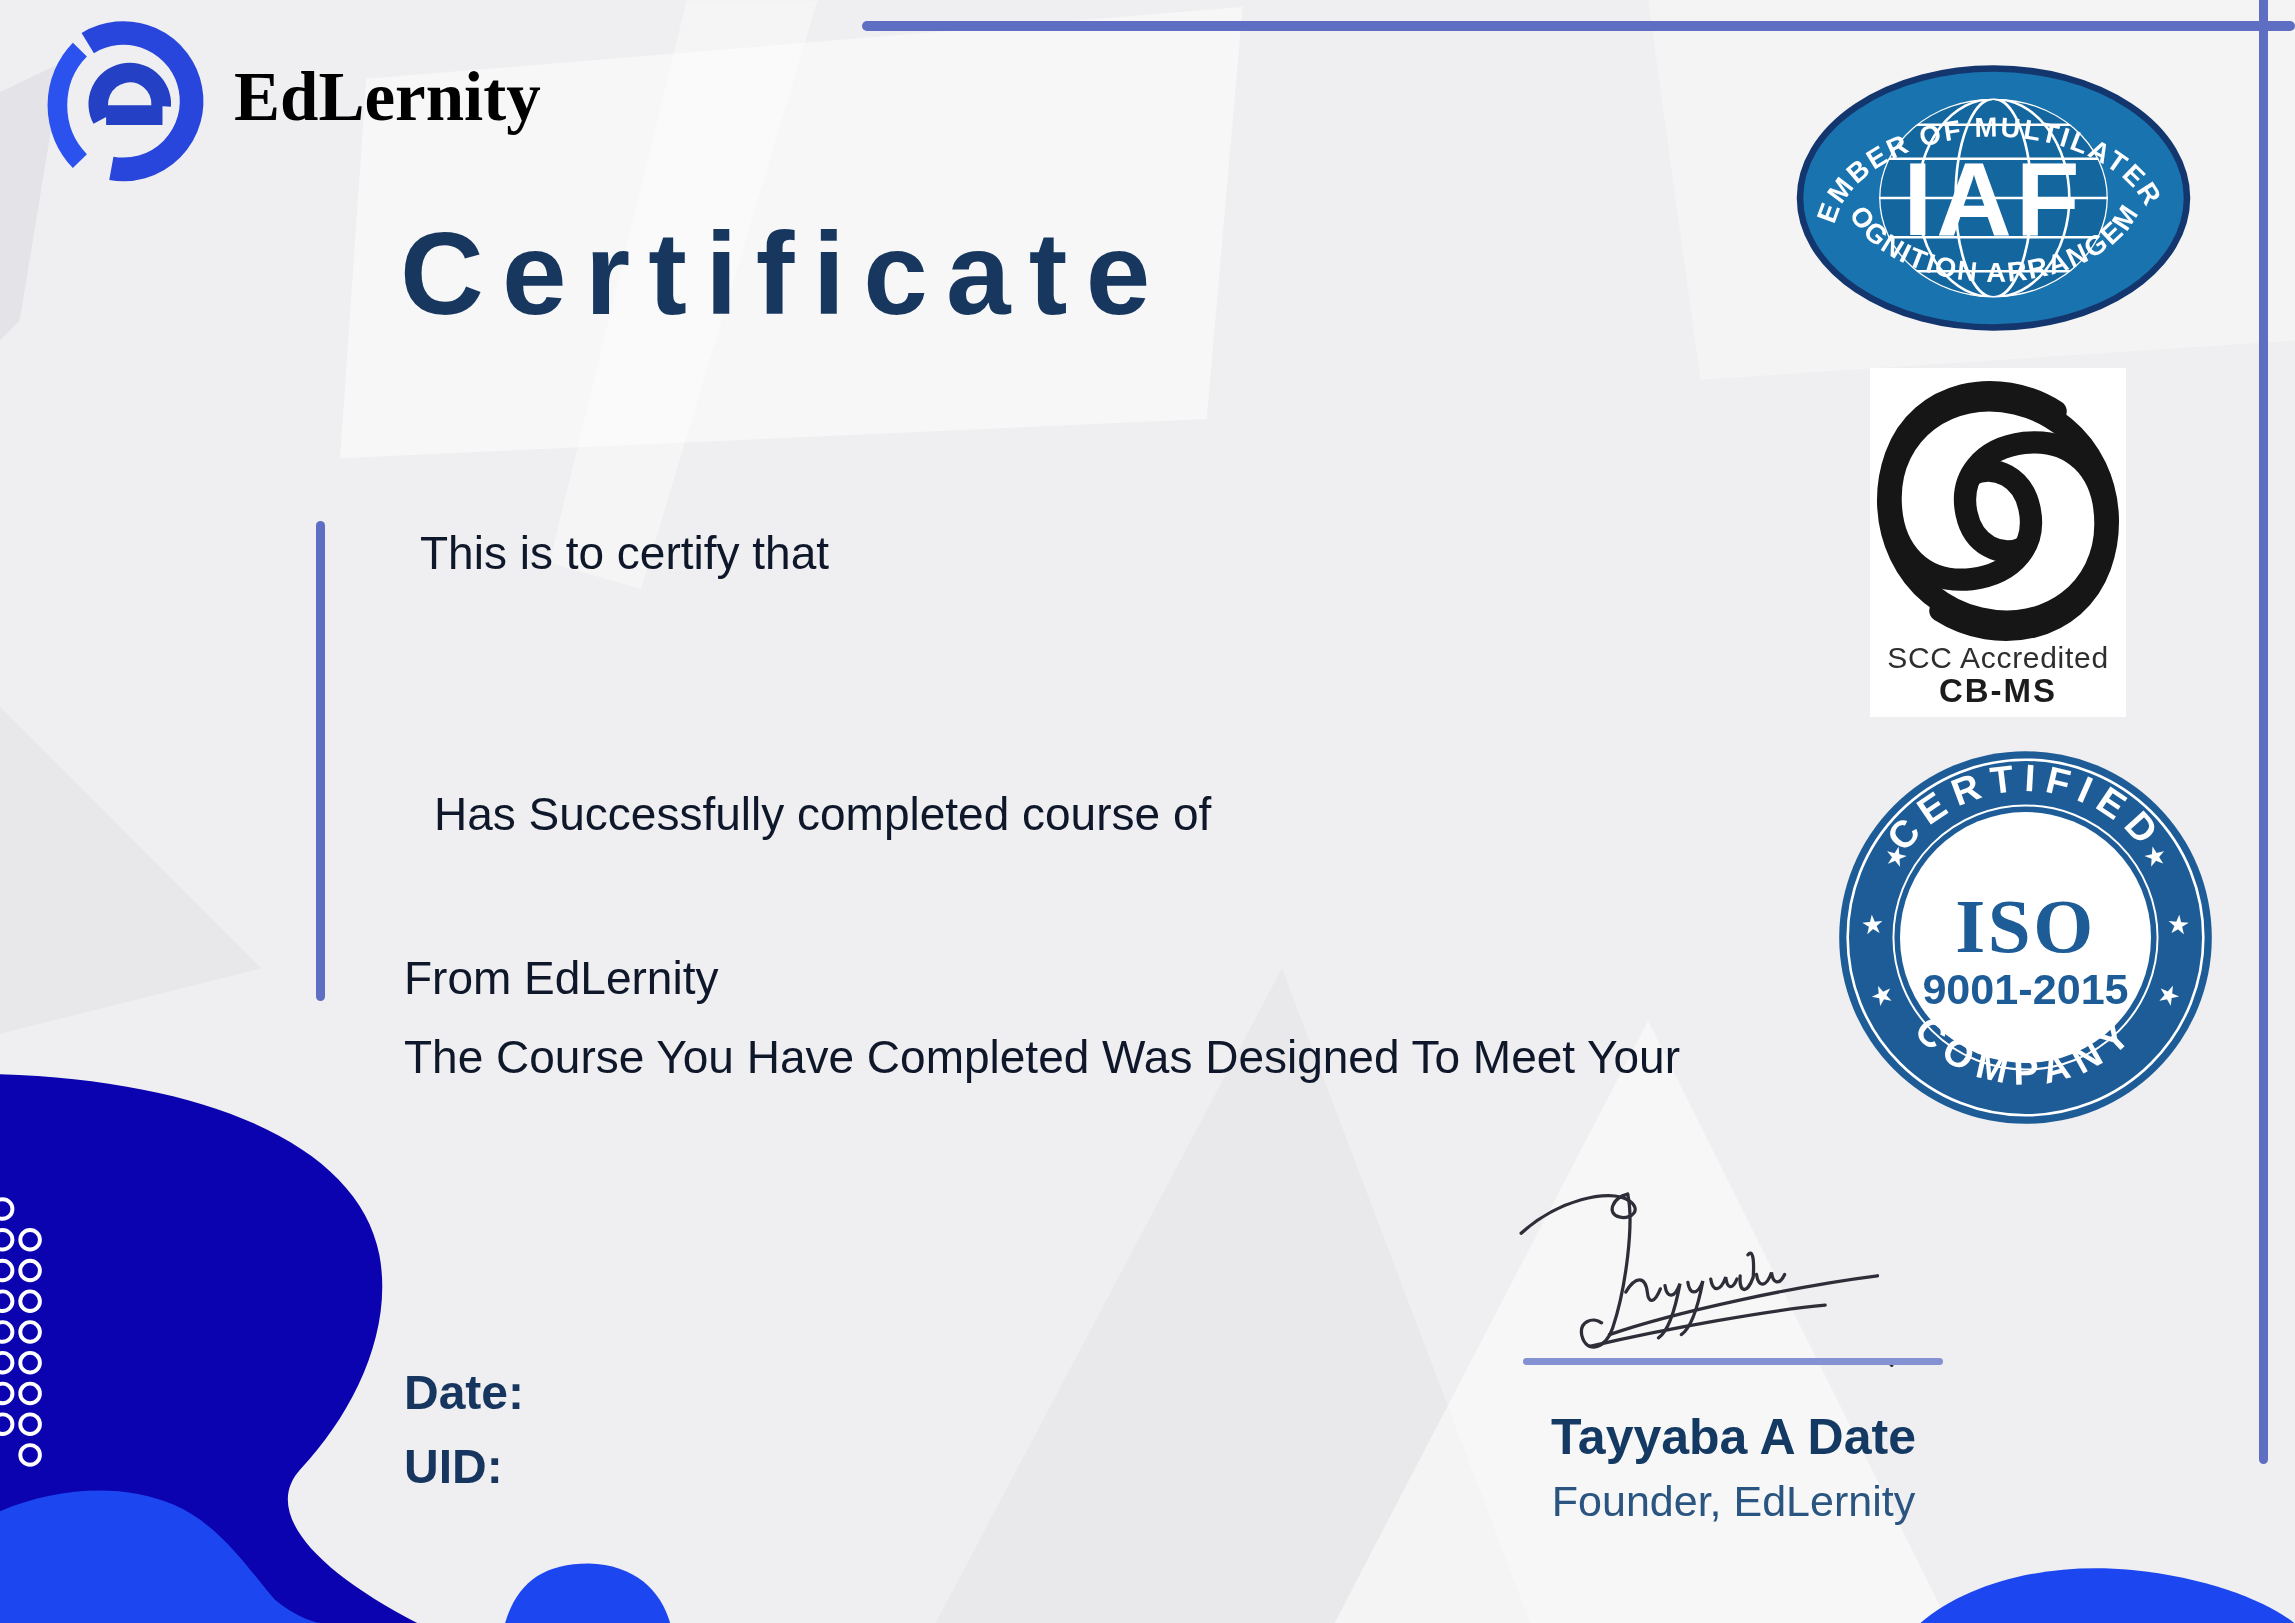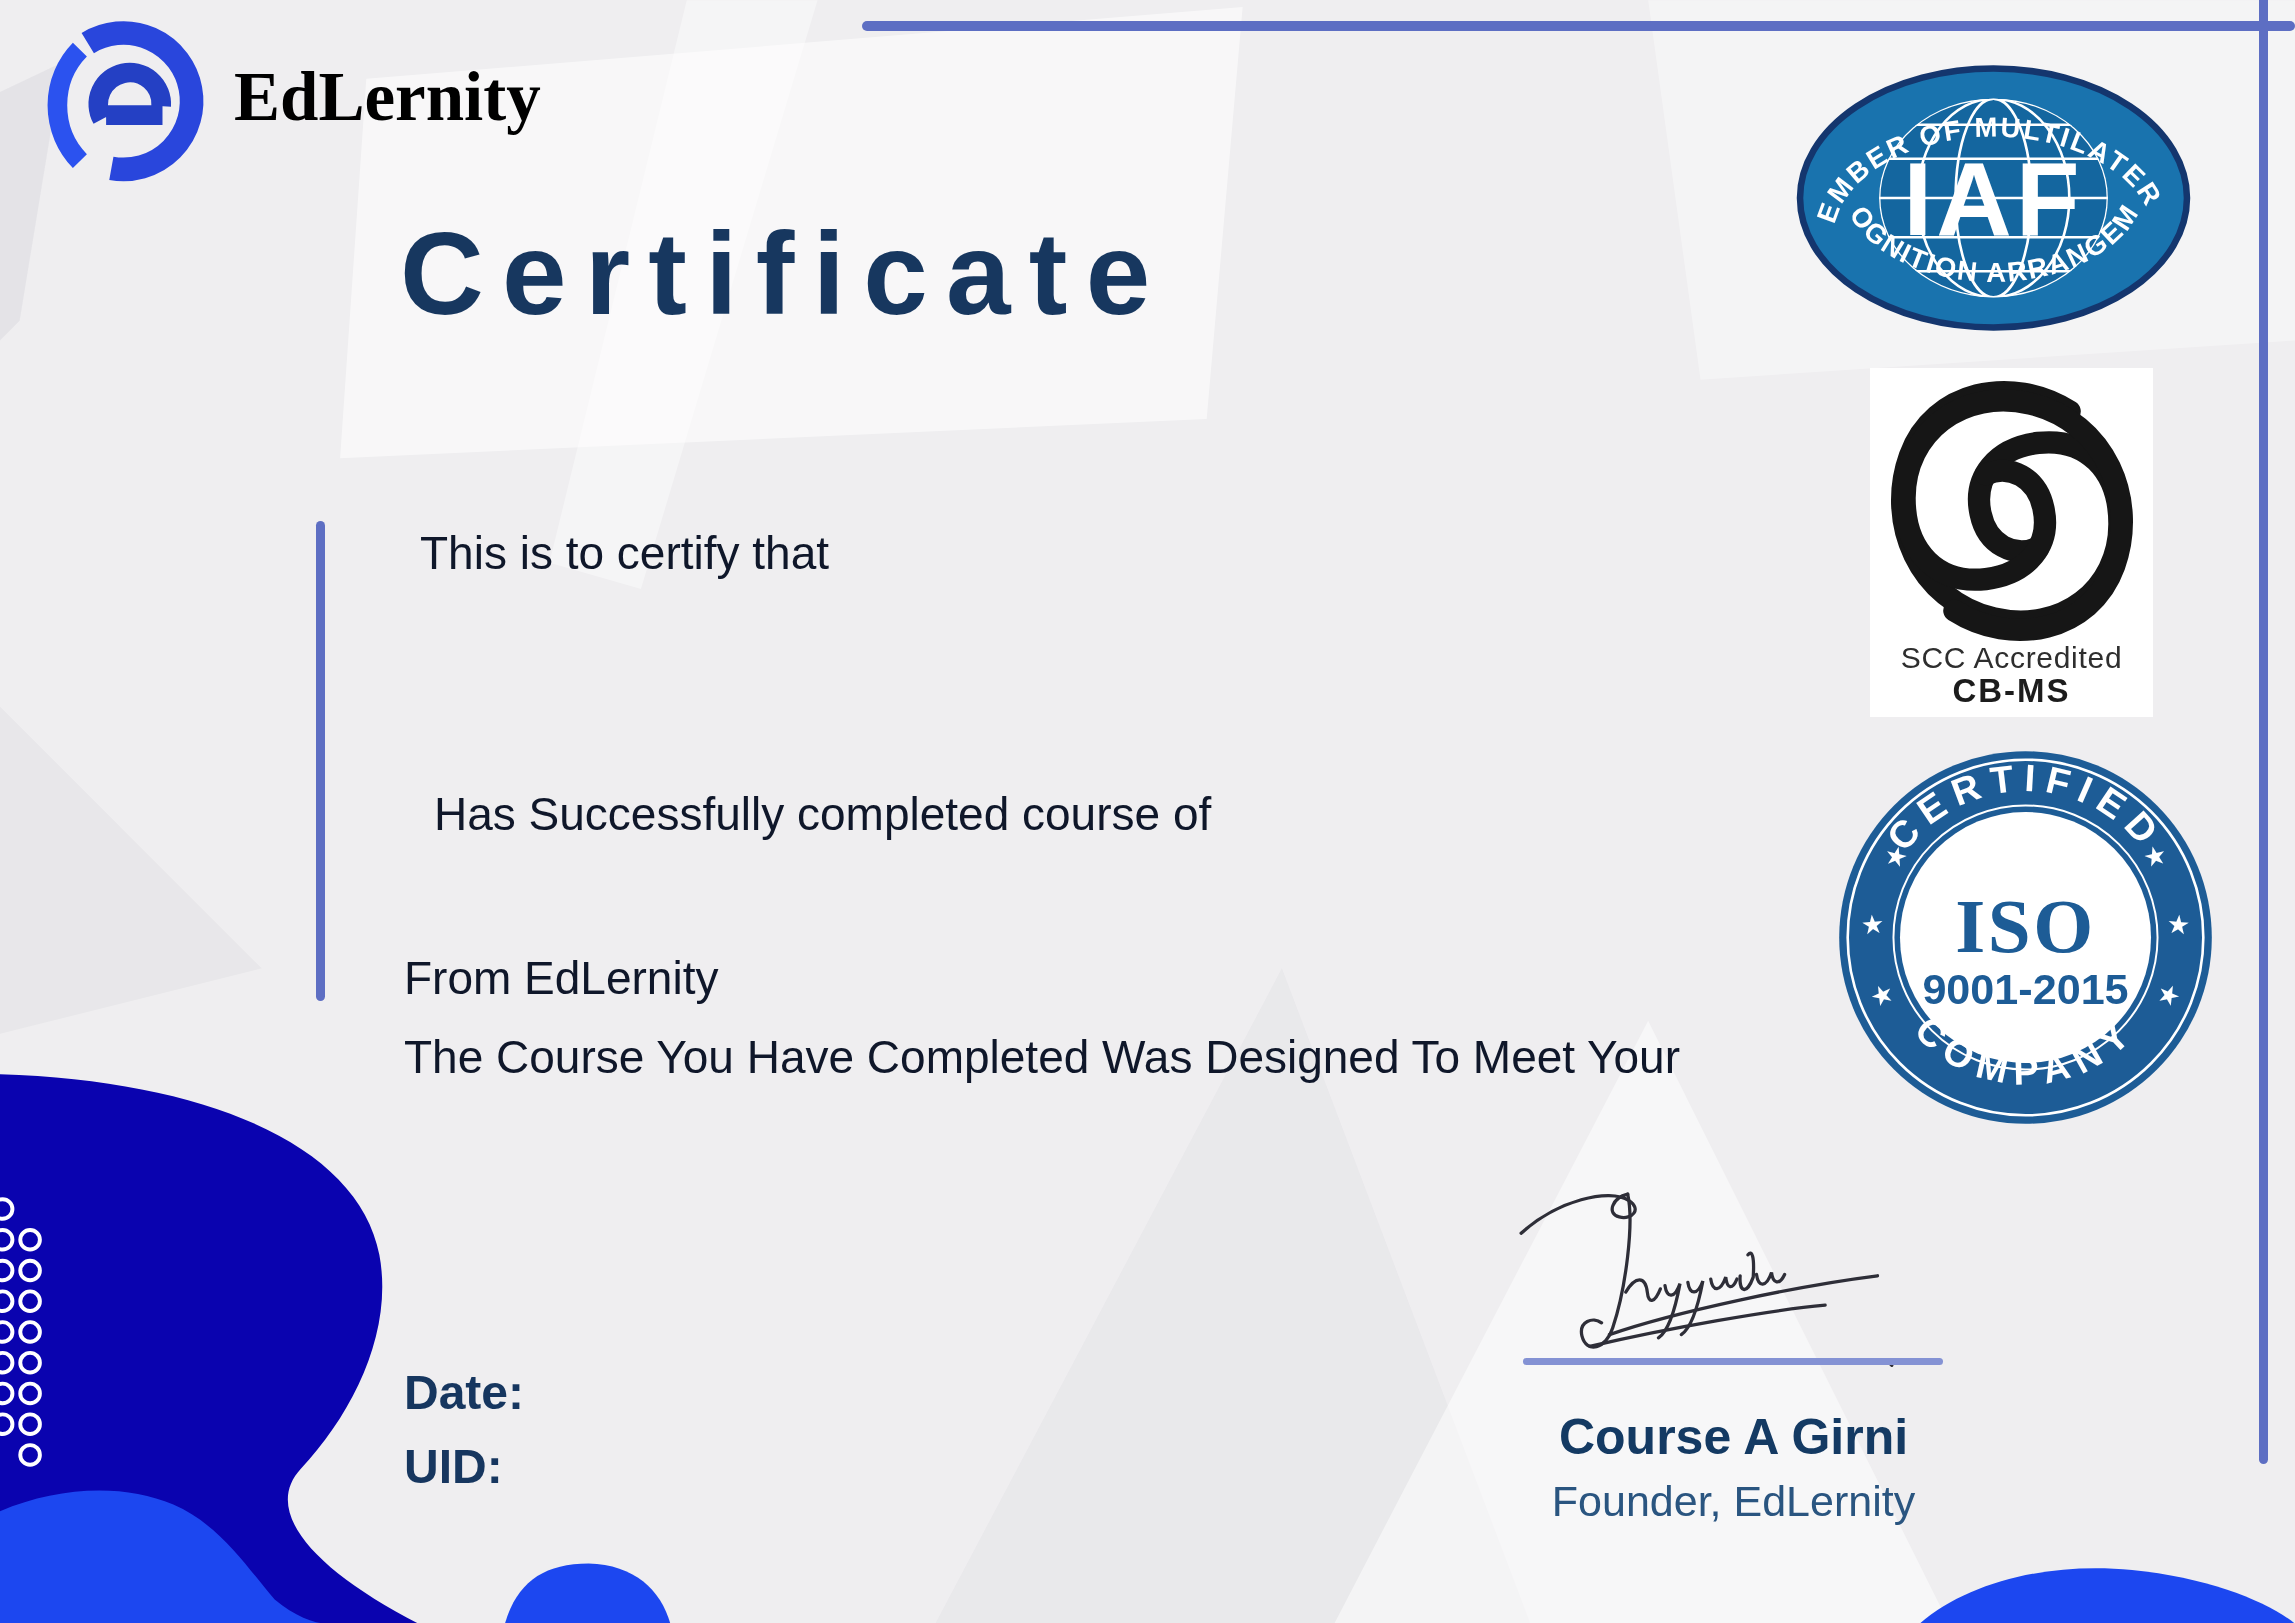--- a/index.html
+++ b/index.html
@@ -93,21 +93,21 @@
       <path d="M 350,170 C 353,190 365,190 373,168 C 365,210 355,240 340,250"></path>
       <path d="M 385,165 C 388,185 400,185 408,162 C 410,180 418,182 425,165"></path>
       <path d="M 430,160 C 428,185 440,190 450,162 C 452,130 448,120 442,128"></path>
       <path d="M 455,158 C 458,178 470,178 478,155 C 480,172 490,175 498,158"></path>
       <path d="M 230,250 C 330,215 520,175 640,160"></path>
       <path d="M 200,268 C 320,240 480,212 560,205"></path>
       <path d="M 640,290 L 642,292 M 660,295 L 662,297"></path>
     </g>
   </svg>
   <div class="abs sig-line" style="left:1523px;top:1358px;width:420px;height:7.2px;"></div>
-  <div class="abs txt sig-name" style="left:1472px;top:1409px;width:523px;">Course A Girni</div>
+  <div class="abs txt sig-name" style="left:1472px;top:1409px;width:523px;">Tayyaba A Date</div>
   <div class="abs txt sig-role" style="left:1472px;top:1477px;width:523px;">Founder, EdLernity</div>
 
   <svg class="abs" style="left:1794px;top:64px;" width="399" height="268" viewBox="0 0 610 410">
     <defs>
       <path id="iafTop" d="M 65,235 A 245,155 0 0 1 545,235"></path>
       <path id="iafBottom" d="M 80,220 A 232,150 0 0 0 530,220"></path>
       <clipPath id="iafGlobeClip">
           <ellipse cx="305" cy="205" rx="175" ry="152"></ellipse>
         </clipPath>
     </defs>
@@ -125,21 +125,21 @@
     </g>
     <text x="305" y="262" text-anchor="middle" font-family="Liberation Sans, sans-serif" font-weight="700" font-size="160" letter-spacing="6" fill="#ffffff">IAF</text>
     <text font-family="Liberation Sans, sans-serif" font-weight="700" font-size="42" letter-spacing="4" fill="#ffffff">
       <textPath href="#iafTop" startOffset="50%" text-anchor="middle">MEMBER OF MULTILATERAL</textPath>
     </text>
     <text font-family="Liberation Sans, sans-serif" font-weight="700" font-size="42" letter-spacing="3" fill="#ffffff">
       <textPath href="#iafBottom" startOffset="50%" text-anchor="middle">RECOGNITION ARRANGEMENT</textPath>
     </text>
   </svg>
 
-  <div class="abs scc-card" style="left:1870px;top:368px;width:283px;height:349px;text-align:center;">
+  <div class="abs scc-card" style="left:1870px;top:368px;width:256px;height:349px;text-align:center;">
     <svg style="margin-top:11.8px;" width="262" height="262" viewBox="0 0 200 200">
       <g fill="none" stroke="#161616" stroke-width="17" stroke-linecap="round">
         <path id="sccSpiral" d="M 144,24 C 100,-4 40,8 22,58 C 4,108 28,168 86,182 C 138,194 182,160 182,110 C 182,68 156,44 120,48 C 88,52 70,74 76,102 C 81,126 102,136 120,128"></path>
         <use href="#sccSpiral" transform="rotate(180 100 100)"></use>
       </g>
     </svg>
     <div class="scc-line1">SCC Accredited</div>
     <div class="scc-line2">CB-MS</div>
   </div>
 

